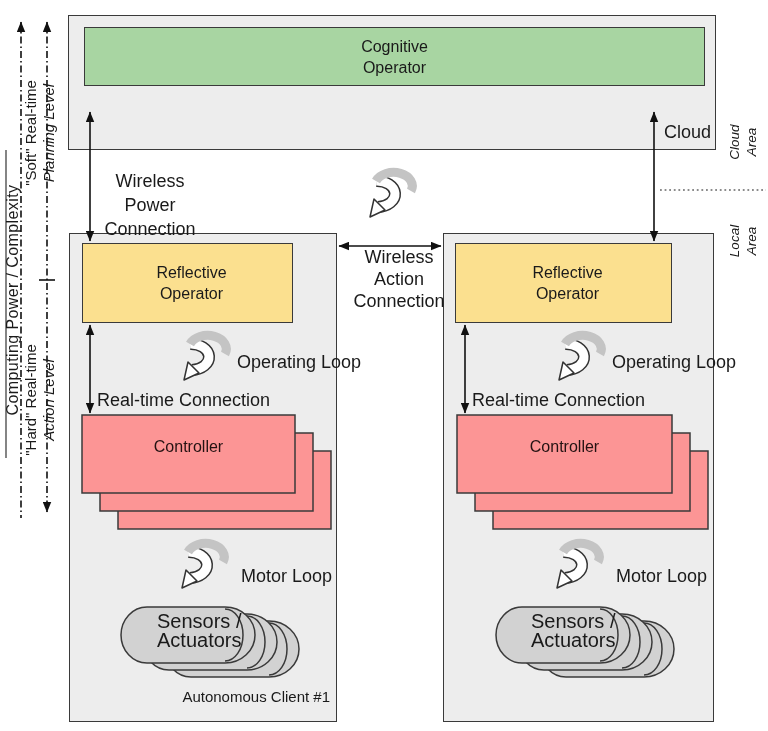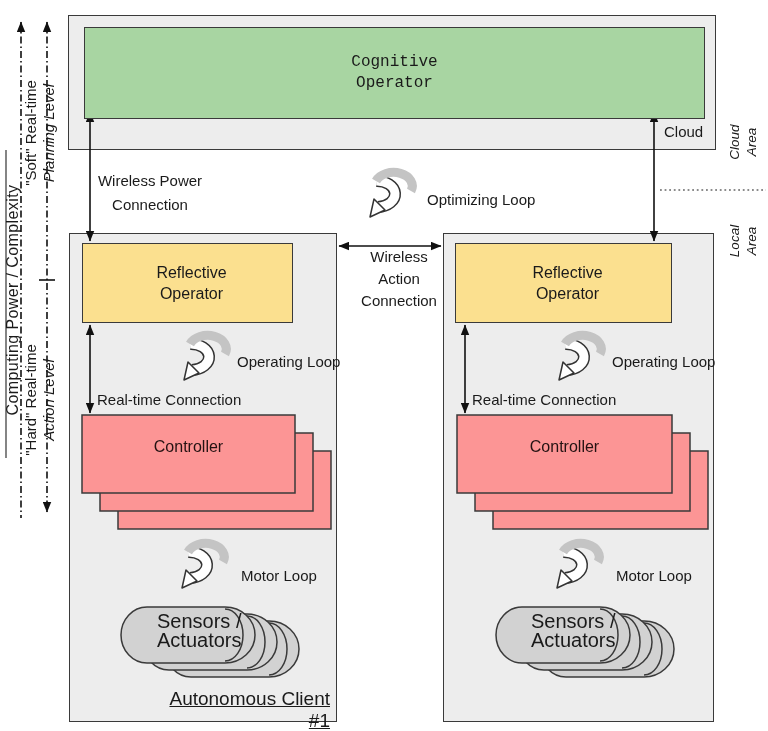--- a/index.html
+++ b/index.html
@@ -5,33 +5,33 @@
   html,body{margin:0;padding:0;background:#fff;}
   #stage{position:relative;width:768px;height:731px;background:#ffffff;
          font-family:"Liberation Sans", sans-serif;color:#1a1a1a;overflow:hidden;}
   .panel{position:absolute;background:#ededed;border:1.5px solid #3a3a3a;box-sizing:border-box;z-index:1;}
   .svglayer{position:absolute;left:0;top:0;z-index:2;}
   .box{position:absolute;box-sizing:border-box;border:1.5px solid #3a3a3a;z-index:3;
        display:flex;align-items:center;justify-content:center;text-align:center;
        font-size:16px;line-height:21px;}
   .green{background:#a8d5a2;}
   .yellow{background:#fbe08f;padding-left:8px;}
-  .lbl{position:absolute;z-index:3;font-size:15px;line-height:22px;}
+  .lbl{position:absolute;z-index:3;font-size:18px;line-height:22px;}
   .pre{white-space:pre-line;}
   .ctr{text-align:center;}
   .rgt{text-align:right;}
   .rot{position:absolute;z-index:3;transform:rotate(-90deg);text-align:center;}
   .it{font-style:italic;}
   .small{font-size:13.5px;line-height:17px;}
   .axis1{width:320px;height:18px;left:-147px;top:291px;font-size:16px;letter-spacing:.4px;}
   .axisB{width:170px;height:36px;line-height:18px;font-size:15px;}
   .area{width:92px;height:36px;}
   .ctrl-txt{position:absolute;z-index:3;font-size:16px;text-align:center;color:#241212;margin-top:8px;}
   .sens{position:absolute;z-index:3;font-size:20px;line-height:19px;white-space:pre-line;}
-  .name{position:absolute;z-index:3;font-size:19px;text-decoration:underline;}
+  .name{position:absolute;z-index:3;font-size:15px;}
 </style>
 </head>
 <body>
 
 <div id="stage">
 
   <div class="panel" style="left:68px;top:15px;width:648px;height:135px;"></div>
   <div class="panel" style="left:69px;top:233px;width:268px;height:489px;"></div>
   <div class="panel" style="left:443px;top:233px;width:271px;height:489px;"></div>
 
@@ -87,21 +87,21 @@
       <use href="#tube" x="496" y="607"></use>
     </g>
 
     <use href="#loopicon" x="368" y="170"></use>
     <use href="#loopicon" x="182" y="333"></use>
     <use href="#loopicon" x="557" y="333"></use>
     <use href="#loopicon" x="180" y="541"></use>
     <use href="#loopicon" x="555" y="541"></use>
   </svg>
 
-  <div class="box green pre" style="left:84px;top:27px;width:621px;height:92px;font-family:Liberation Mono, monospace;">Cognitive
+  <div class="box green pre" style="left:84px;top:27px;width:621px;height:59px;">Cognitive
 Operator</div>
   <div class="box yellow pre" style="left:82px;top:243px;width:211px;height:80px;">Reflective
 Operator</div>
   <div class="box yellow pre" style="left:455px;top:243px;width:217px;height:80px;">Reflective
 Operator</div>
 
   <div class="ctrl-txt" style="left:82px;top:430px;width:213px;">Controller</div>
   <div class="ctrl-txt" style="left:457px;top:430px;width:215px;">Controller</div>
 
   <div class="rot axis1">Computing Power / Complexity</div>
@@ -115,21 +115,20 @@
   </div>
 
   <div class="rot area small it pre" style="left:698px;top:124px;">Cloud
 Area</div>
   <div class="rot area small it pre" style="left:698px;top:223px;">Local
 Area</div>
 
   <div class="lbl" style="left:664px;top:121px;">Cloud</div>
   <div class="lbl ctr pre" style="left:95px;top:169px;width:110px;line-height:24px;">Wireless Power
 Connection</div>
-  <div class="lbl" style="left:427px;top:189px;">Optimizing Loop</div>
   <div class="lbl ctr pre" style="left:352px;top:246px;width:94px;">Wireless
 Action
 Connection</div>
 
   <div class="lbl" style="left:237px;top:351px;">Operating Loop</div>
   <div class="lbl" style="left:612px;top:351px;">Operating Loop</div>
 
   <div class="lbl" style="left:97px;top:389px;">Real-time Connection</div>
   <div class="lbl" style="left:472px;top:389px;">Real-time Connection</div>
 

